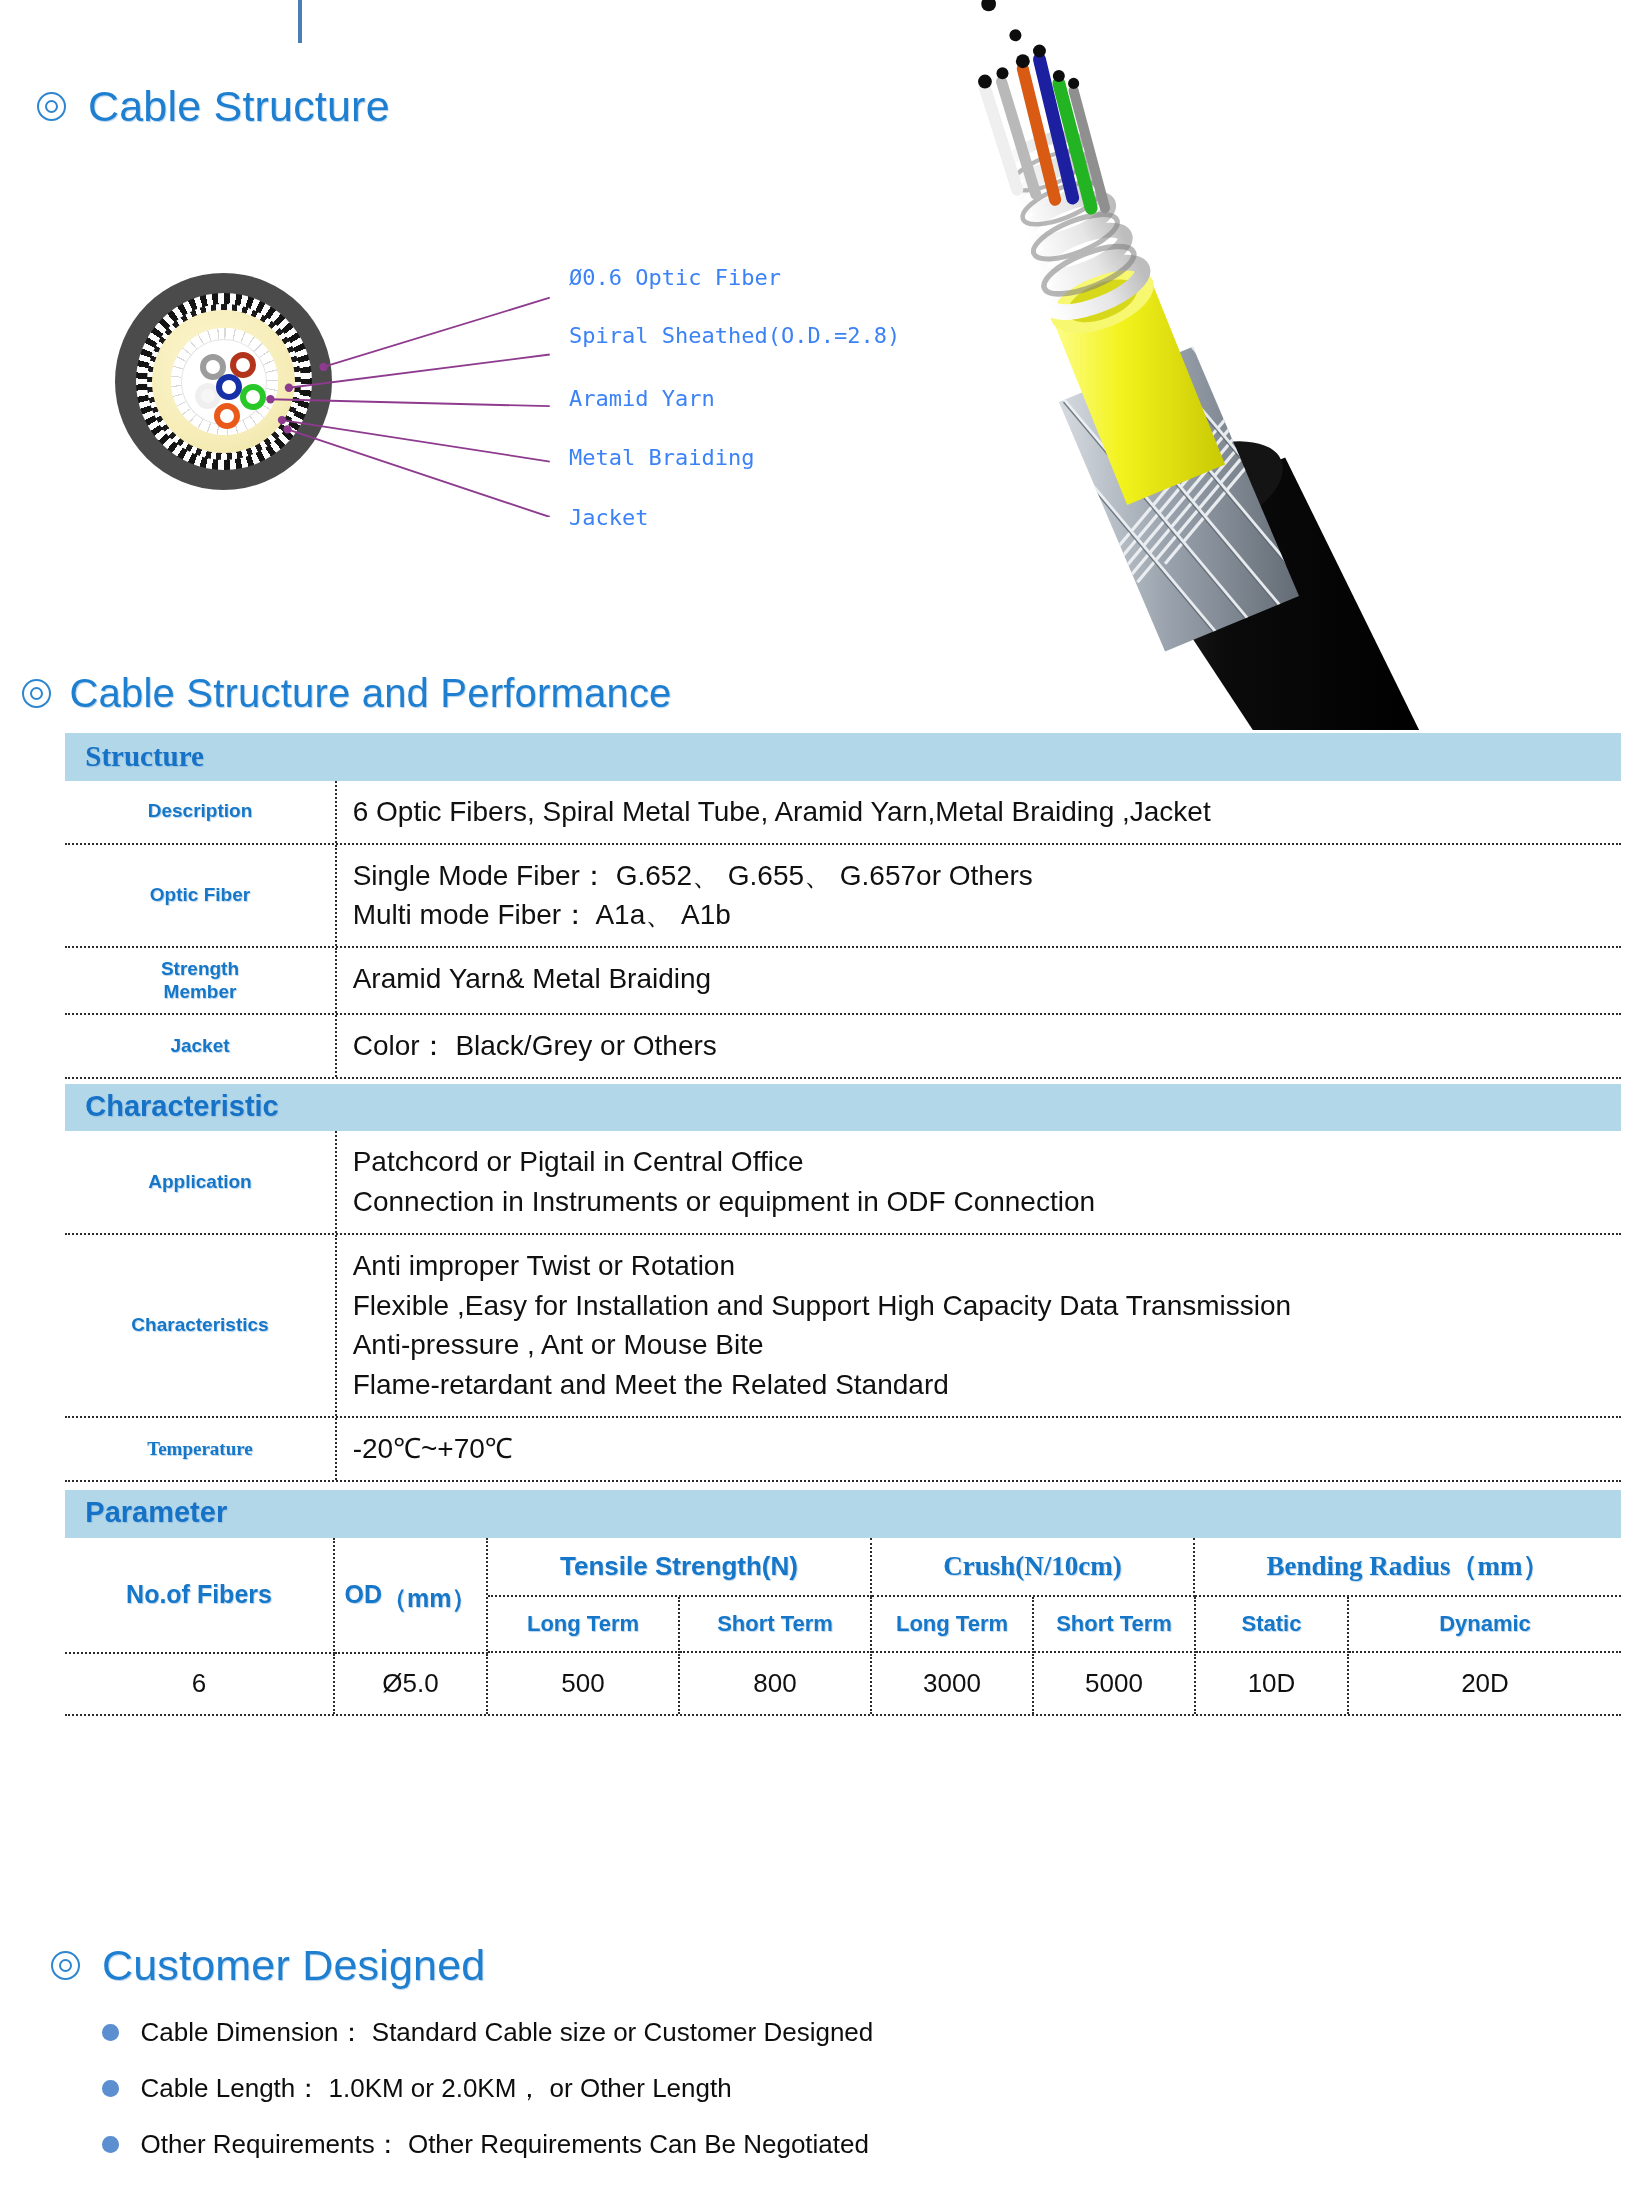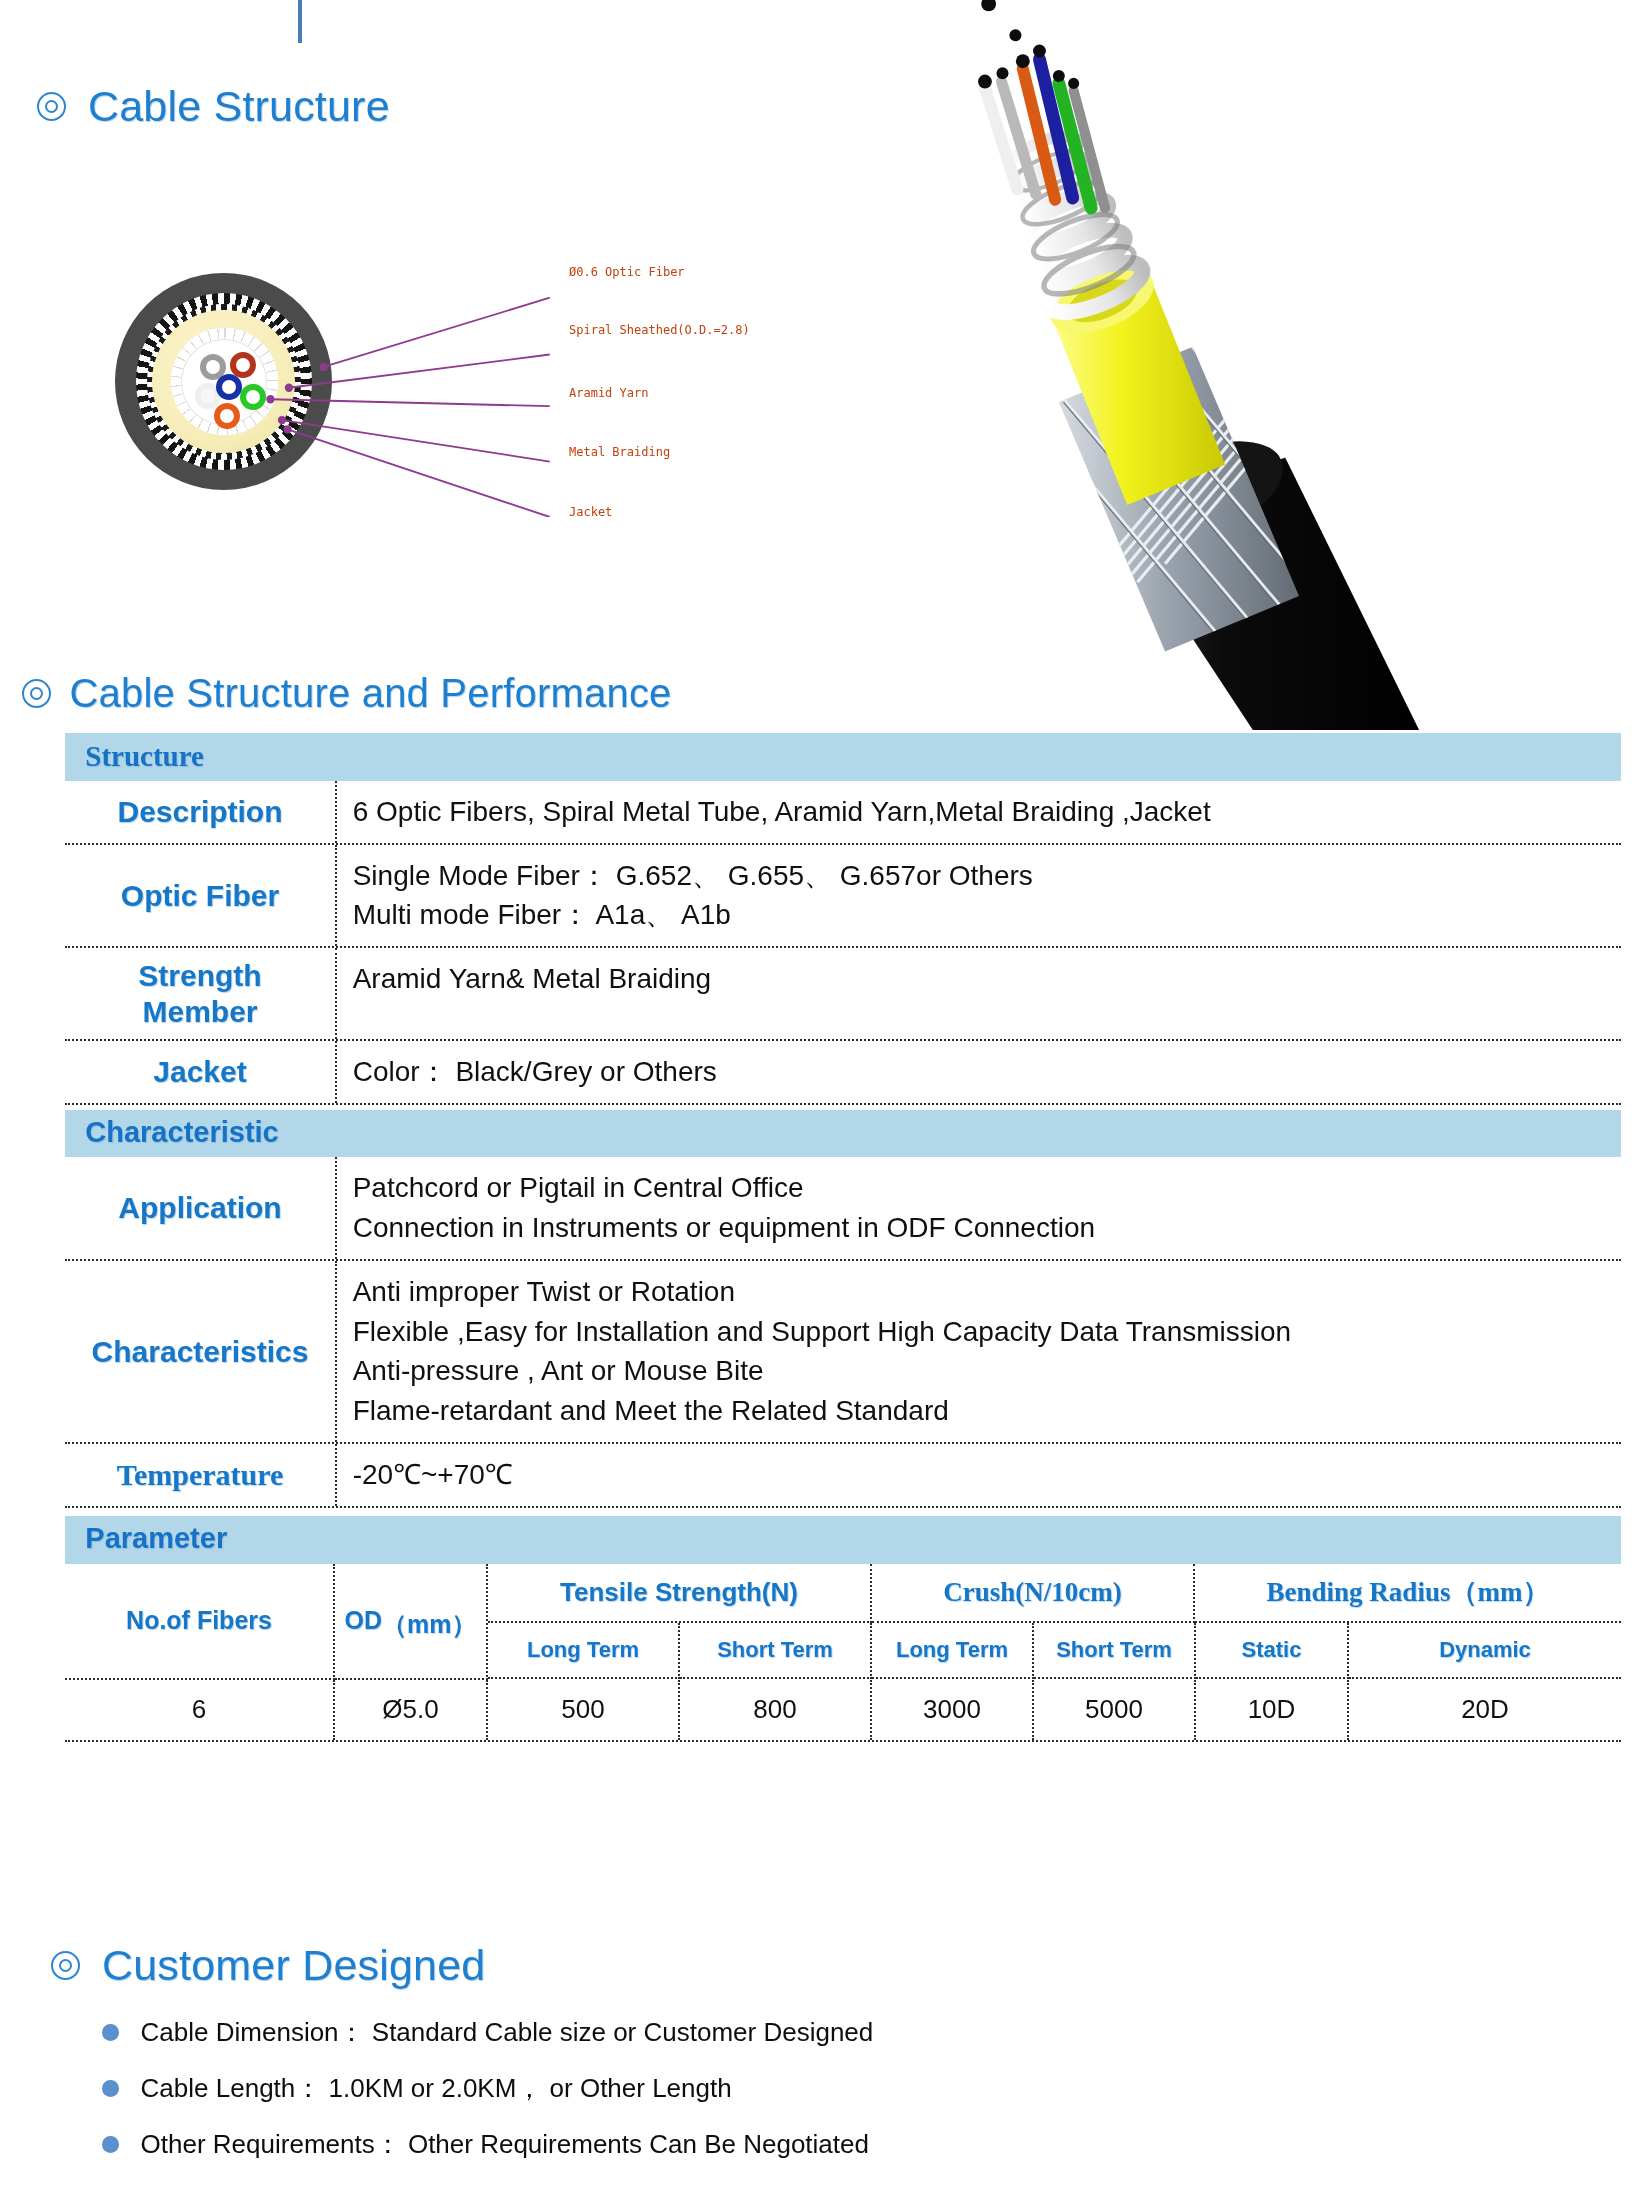--- a/index.html
+++ b/index.html
@@ -55,38 +55,38 @@
   #f-grey  {left:94px;top:81px;width:26px;height:26px;border-color:#9c9c9c;}
   #f-red   {left:124px;top:79px;width:26px;height:26px;border-color:#b2351b;}
   #f-white {left:89px;top:110px;width:26px;height:26px;border-color:#efefef;background:#f6f6f6;}
   #f-blue  {left:110px;top:101px;width:26px;height:26px;border-color:#1630a8;}
   #f-green {left:134px;top:111px;width:26px;height:26px;border-color:#27c827;}
   #f-orange{left:108px;top:130px;width:26px;height:26px;border-color:#e8591a;}
 
   
   #leaders{position:absolute;left:0;top:240px;width:901px;height:277px;}
   .callout{
-    position:absolute;color:#c2410c;font-size:12px;letter-spacing:0px;
+    position:absolute;color:#3b82f6;font-size:22px;letter-spacing:0px;
     font-family:"DejaVu Sans Mono", monospace;white-space:nowrap;
   }
 
   
   #cable-photo{left:920px;top:-9.2px;width:601px;height:739px;}
 
   
   #spec-table{left:65px;top:733px;width:1556px;}
   .band{background:#b2d7e9;padding:6.5px 0 8.3px 20.3px;}
   .band .band-label{font-size:29px;color:#1572c6;font-weight:bold;
       text-shadow:0.9px 0.9px 0.9px rgba(130,175,215,.6);}
   .band .band-label.serif{font-family:"Liberation Serif", serif;}
   .row{display:flex;border-bottom:2.3px dotted #2b2b2b;}
   .cell-l{
     width:270px;flex:0 0 270px;display:flex;align-items:center;justify-content:center;
     border-right:2.3px dotted #2b2b2b;text-align:center;
-    color:#1677c9;font-weight:bold;font-size:30px;line-height:1.18;
+    color:#1677c9;font-weight:bold;font-size:19px;line-height:1.18;
     text-shadow:0.9px 0.9px 0.9px rgba(130,175,215,.55);padding:10.2px 0;
   }
   .cell-l.serif{font-family:"Liberation Serif", serif;}
   .cell-r{
     flex:1 1 auto;padding:11px 0 11px 15.7px;color:#101010;font-size:28px;line-height:1.42;
     display:flex;flex-direction:column;justify-content:flex-start;
   }
   .cell-r div{white-space:nowrap;}
 
   

